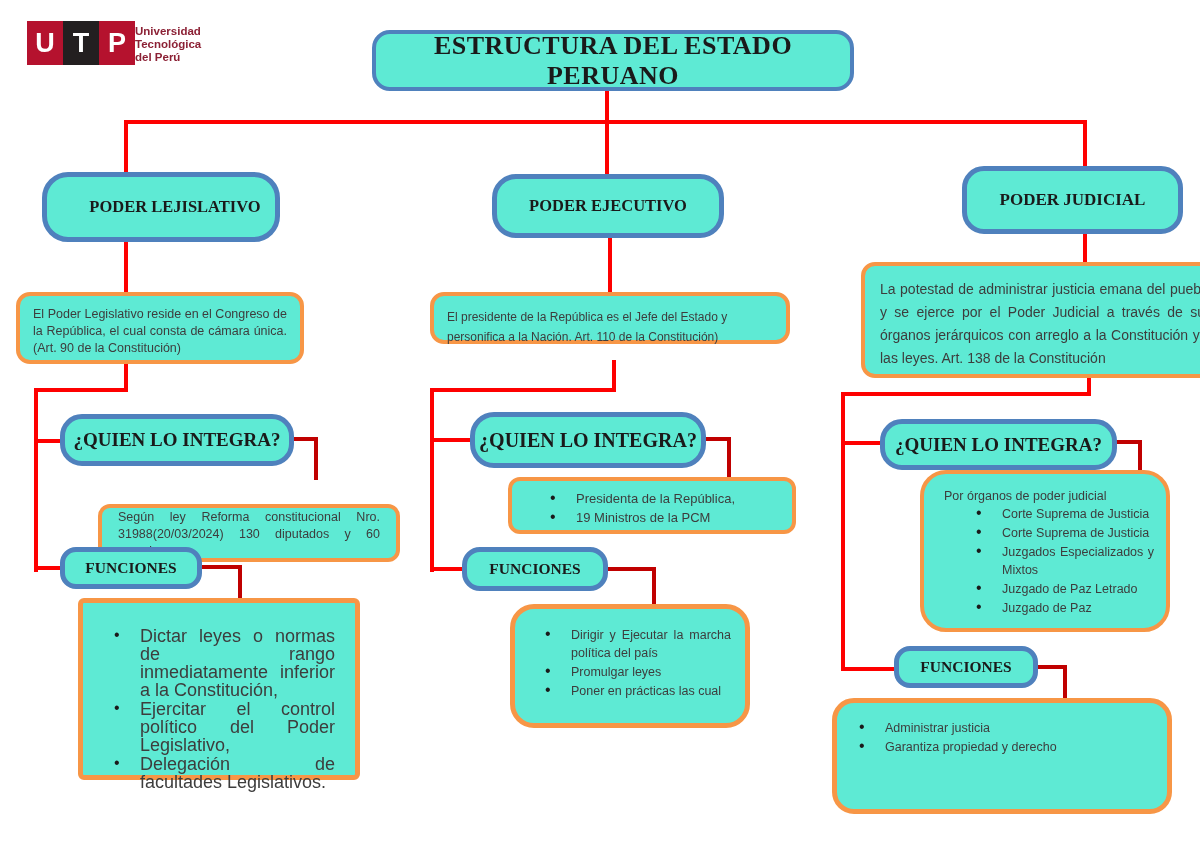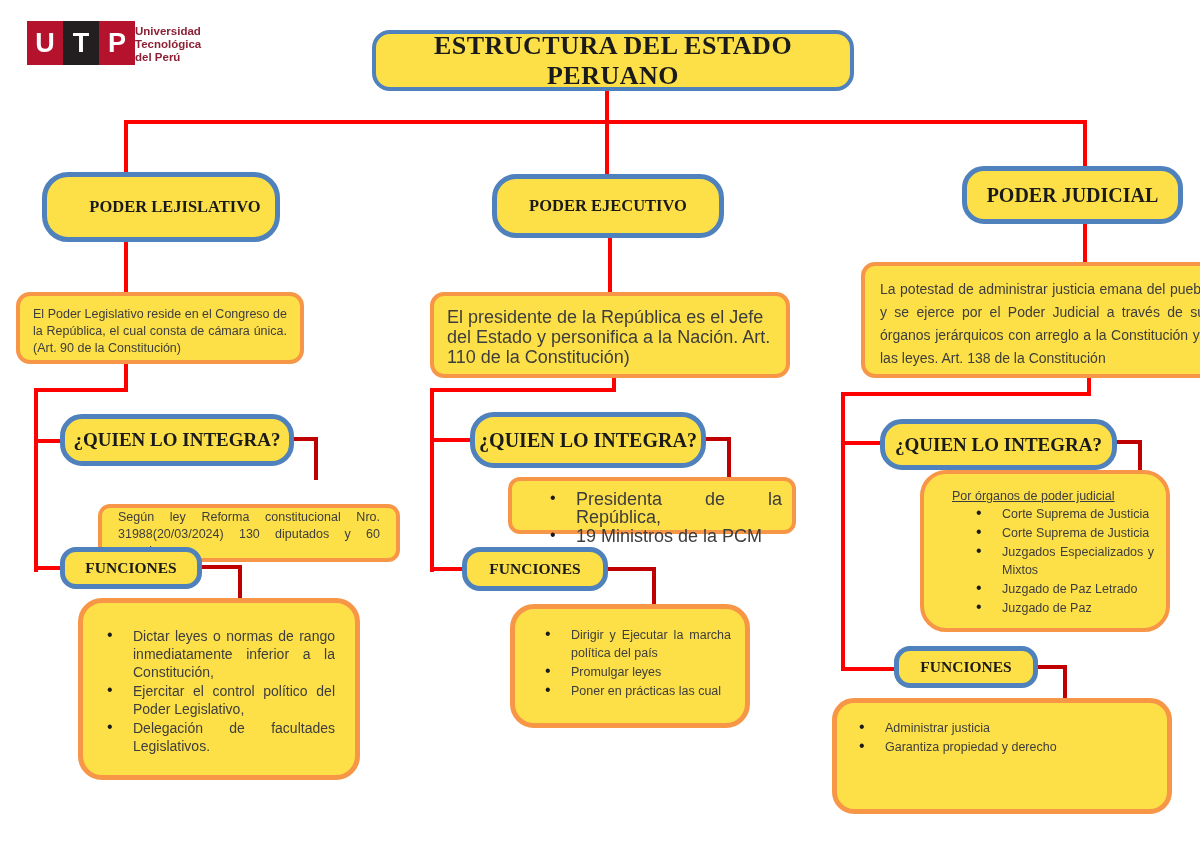--- a/index.html
+++ b/index.html
@@ -6,85 +6,85 @@
   .canvas{position:relative;width:1200px;height:849px;background:#ffffff;overflow:hidden;
           font-family:"Liberation Sans",sans-serif;}
   *{box-sizing:border-box;}
 
   
   .rl,.dl{position:absolute;z-index:1;}
   .rl{background:#fe0000;}
   .dl{background:#c00000;}
 
   
-  .node{position:absolute;z-index:2;background:#fde047;}
+  .node{position:absolute;z-index:2;background:#5eead4;}
   .blue{border:5px solid #4f81bd;display:flex;align-items:center;justify-content:center;
         font-family:"Liberation Serif",serif;font-weight:bold;color:#1a1a1a;text-align:center;}
   .orange{border:4px solid #f79646;color:#3d3d3d;}
   .justify{text-align:justify;}
 
   
   .logo{position:absolute;left:27px;top:21px;display:flex;align-items:flex-start;z-index:2;}
   .sq{width:36px;height:44px;display:flex;align-items:center;justify-content:center;
       color:#fff;font-weight:bold;font-size:27px;font-family:"Liberation Sans",sans-serif;}
   .sq-red{background:#b5122e;}
   .sq-black{background:#231f20;}
   .logo-text{font-size:11.5px;font-weight:bold;color:#8c2135;line-height:13px;margin-top:4px;}
 
   
   #title-box{left:372px;top:30px;width:482px;height:61px;border-radius:18px;border-width:4px;
              font-size:26px;letter-spacing:.5px;}
 
   
   #b0-header{left:42px;top:172px;width:238px;height:70px;border-radius:26px;font-size:16.5px;padding-left:28px;}
   #b1-header{left:492px;top:174px;width:232px;height:64px;border-radius:24px;font-size:16.5px;}
-  #b2-header{left:962px;top:166px;width:221px;height:58px;border-radius:22px;font-size:20px;}
+  #b2-header{left:962px;top:166px;width:221px;height:68px;border-radius:22px;font-size:17px;}
 
   
   #b0-desc{left:16px;top:292px;width:288px;height:72px;border-radius:14px;
            font-size:12.5px;line-height:17px;padding:10px 13px;}
-  #b1-desc{left:430px;top:292px;width:360px;height:86px;border-radius:14px;
-           font-size:18px;line-height:20px;padding:11px 13px;}
+  #b1-desc{left:430px;top:292px;width:360px;height:52px;border-radius:14px;
+           font-size:12px;line-height:20px;padding:11px 13px;}
   #b2-desc{left:861px;top:262px;width:370px;height:116px;border-radius:14px;
            font-size:14px;line-height:23px;padding:12px 15px;}
 
   
   #b0-quien{left:60px;top:414px;width:234px;height:52px;border-radius:22px;font-size:19px;}
   #b1-quien{left:470px;top:412px;width:236px;height:56px;border-radius:24px;font-size:20px;}
   #b2-quien{left:880px;top:419px;width:237px;height:51px;border-radius:22px;font-size:19px;}
 
   
   #b0-quien-content{left:98px;top:504px;width:302px;height:58px;border-radius:12px;
                     font-size:12.5px;line-height:17px;padding:1px 16px;}
   #b1-quien-content{left:508px;top:477px;width:288px;height:57px;border-radius:12px;
-                    font-size:18px;line-height:18px;padding:9px 10px 6px 24px;}
+                    font-size:13px;line-height:18px;padding:9px 10px 6px 24px;}
   #b2-quien-content{left:920px;top:470px;width:250px;height:162px;border-radius:26px;
                     font-size:12.5px;line-height:18px;padding:13px 12px 8px 18px;}
 
   
   #b0-func{left:60px;top:547px;width:142px;height:42px;border-radius:16px;font-size:15.5px;}
   #b1-func{left:462px;top:547px;width:146px;height:44px;border-radius:18px;font-size:15.5px;}
   #b2-func{left:894px;top:646px;width:144px;height:42px;border-radius:16px;font-size:15.5px;}
 
   
-  #b0-func-content{left:78px;top:598px;width:282px;height:182px;border-radius:24px;border-width:5px;
-                   font-size:14px;line-height:18px;padding:24px 20px 10px 10px;}
+  #b0-func-content{left:78px;top:598px;width:282px;height:182px;border-radius:6px;border-width:5px;
+                   font-size:18px;line-height:18px;padding:24px 20px 10px 17px;}
   #b1-func-content{left:510px;top:604px;width:240px;height:124px;border-radius:24px;border-width:5px;
                    font-size:12.5px;line-height:18px;padding:17px 14px 8px 16px;}
   #b2-func-content{left:832px;top:698px;width:340px;height:116px;border-radius:22px;border-width:5px;
                    font-size:12.5px;line-height:18px;padding:16px 16px 8px 8px;}
 
   
   ul.bullets{list-style:none;margin:0;padding:0;}
   ul.bullets li{position:relative;padding-left:40px;text-align:justify;margin-bottom:1px;}
   ul.bullets li::before{content:"•";position:absolute;left:14px;top:-1px;font-size:16px;color:#1a1a1a;}
   #b2-quien-content ul.bullets{margin-left:24px;}
   #b2-quien-content ul.bullets li{padding-left:36px;}
   #b2-quien-content ul.bullets li::before{left:10px;}
-  .intro-line{margin-left:10px;text-decoration:underline;}
+  .intro-line{margin-left:2px;}
 </style>
 </head>
 <body>
 
 <div class="canvas">
 
   <div class="rl" style="left:605px;top:90px;width:4px;height:87px"></div>
   <div class="rl" style="left:124px;top:120px;width:963px;height:4px"></div>
   <div class="rl" style="left:124px;top:120px;width:4px;height:54px"></div>
   <div class="rl" style="left:1083px;top:120px;width:4px;height:48px"></div>

